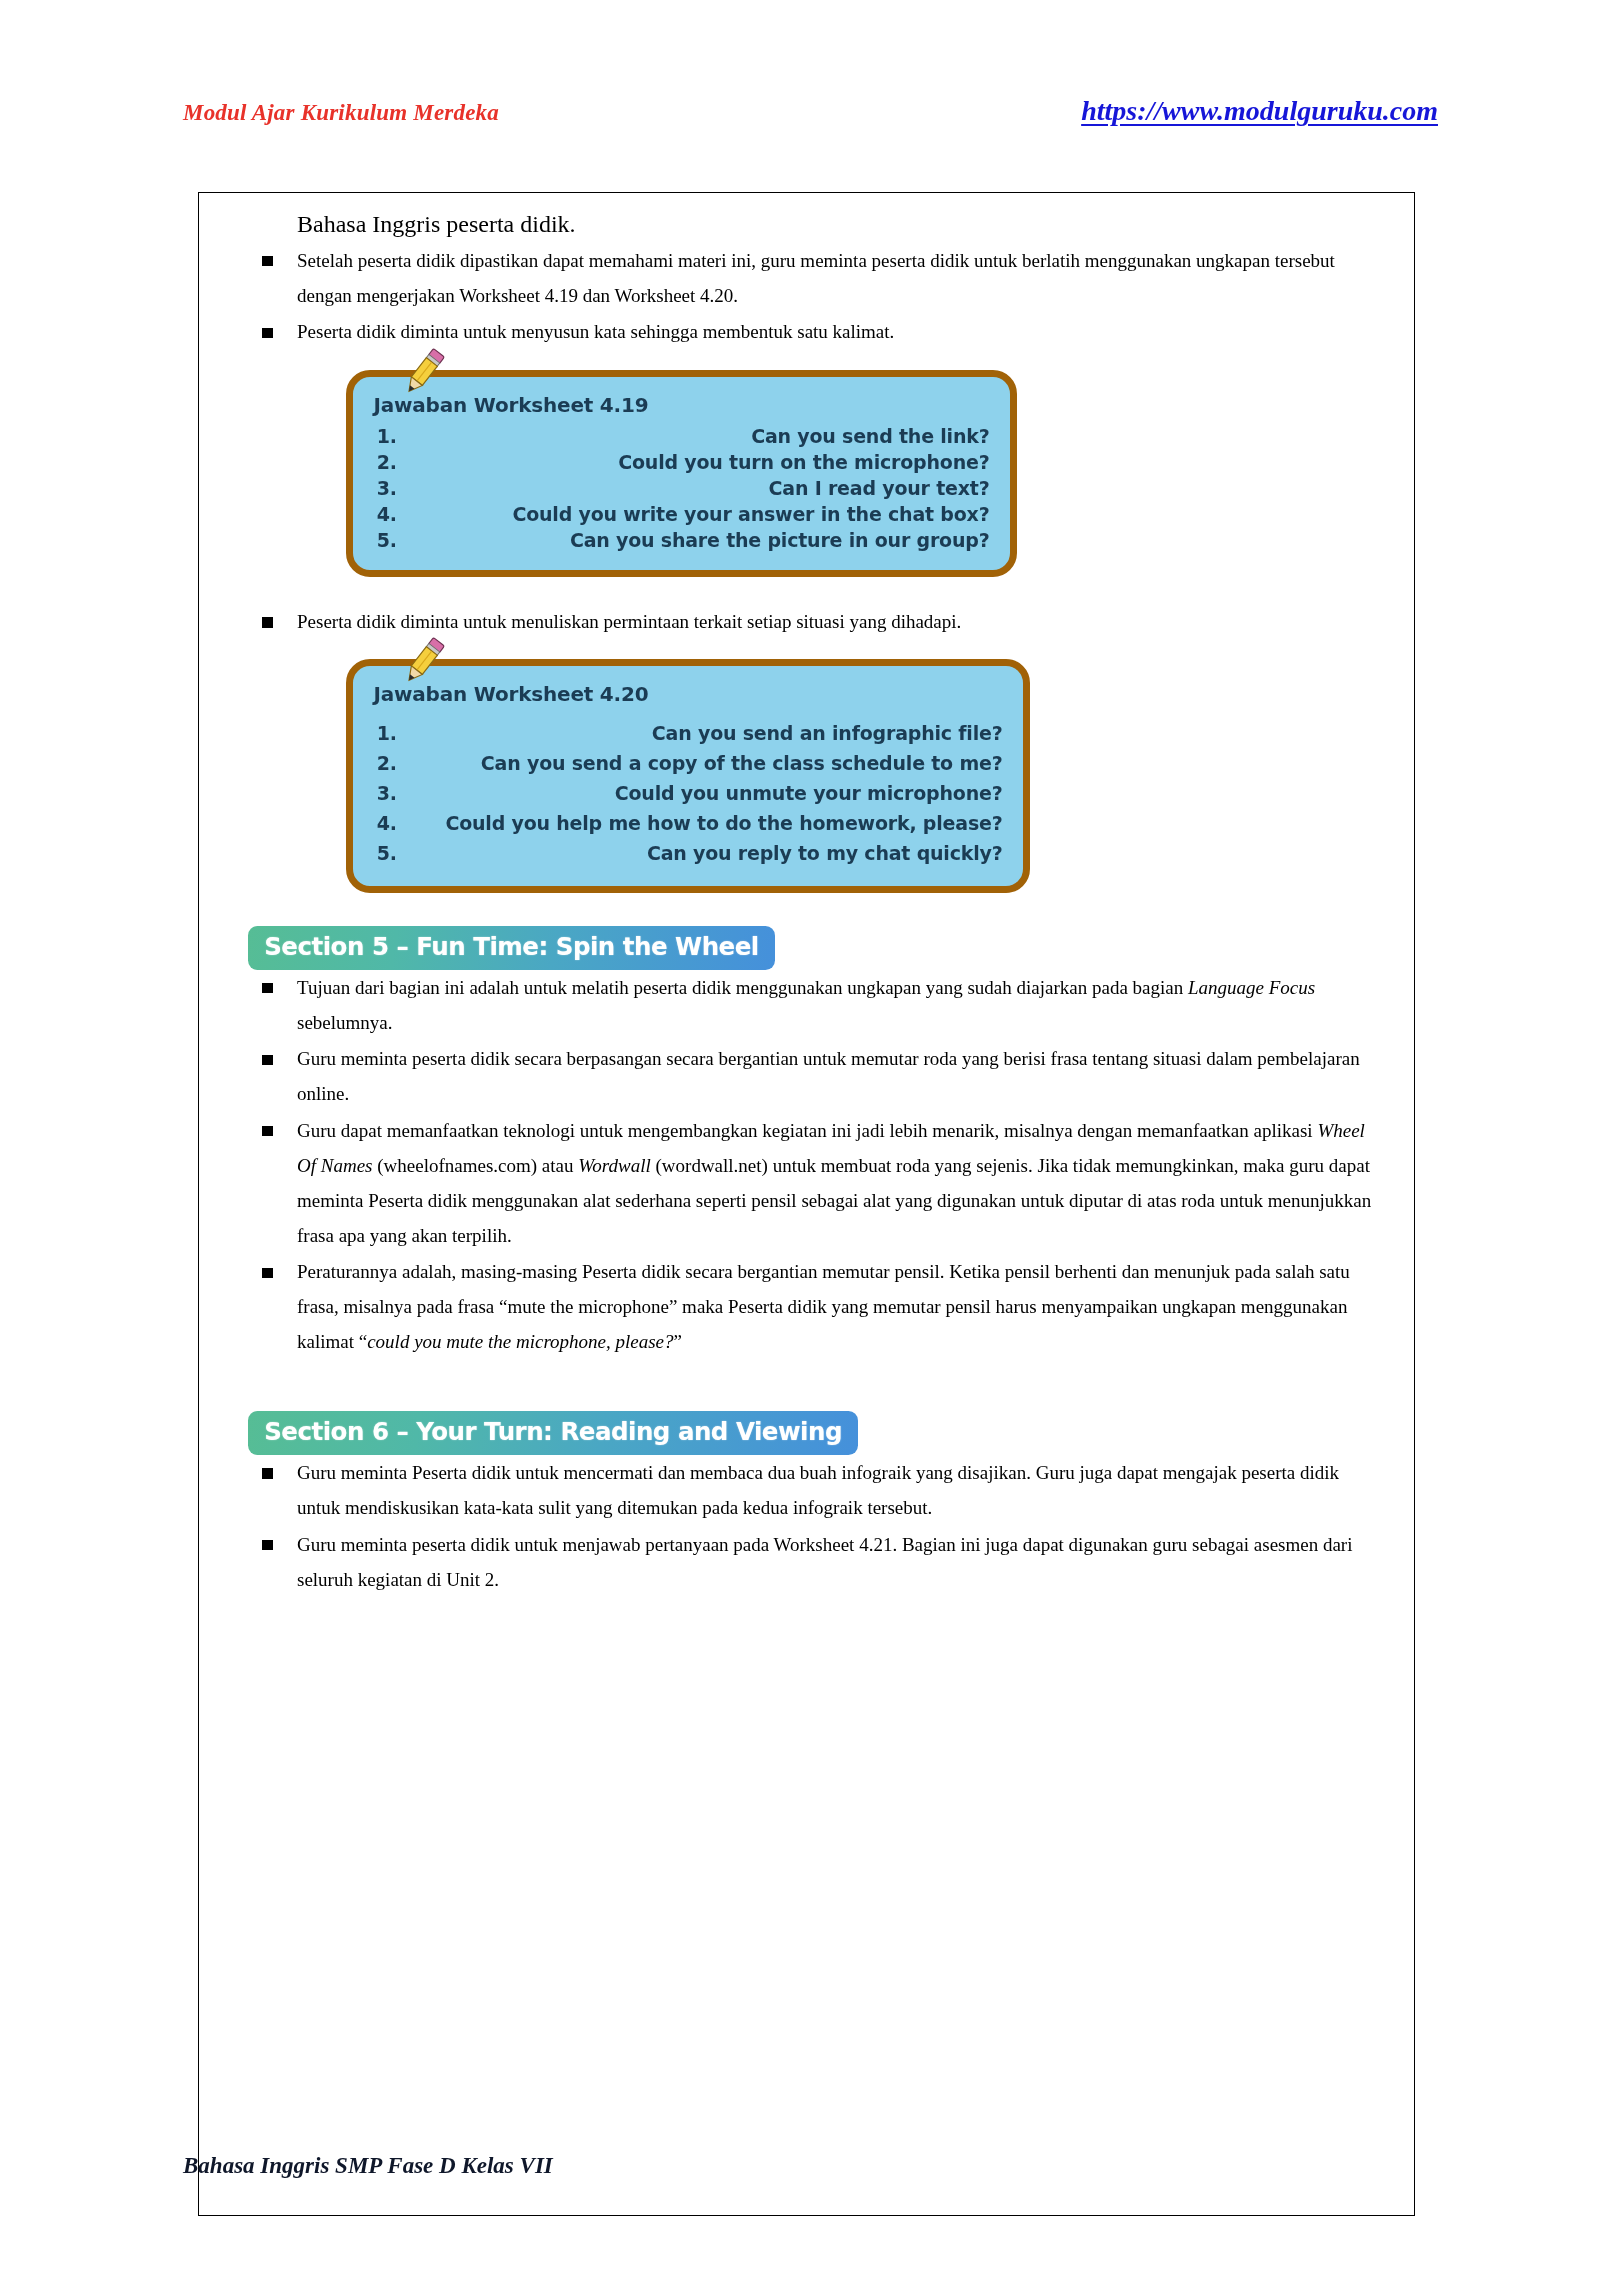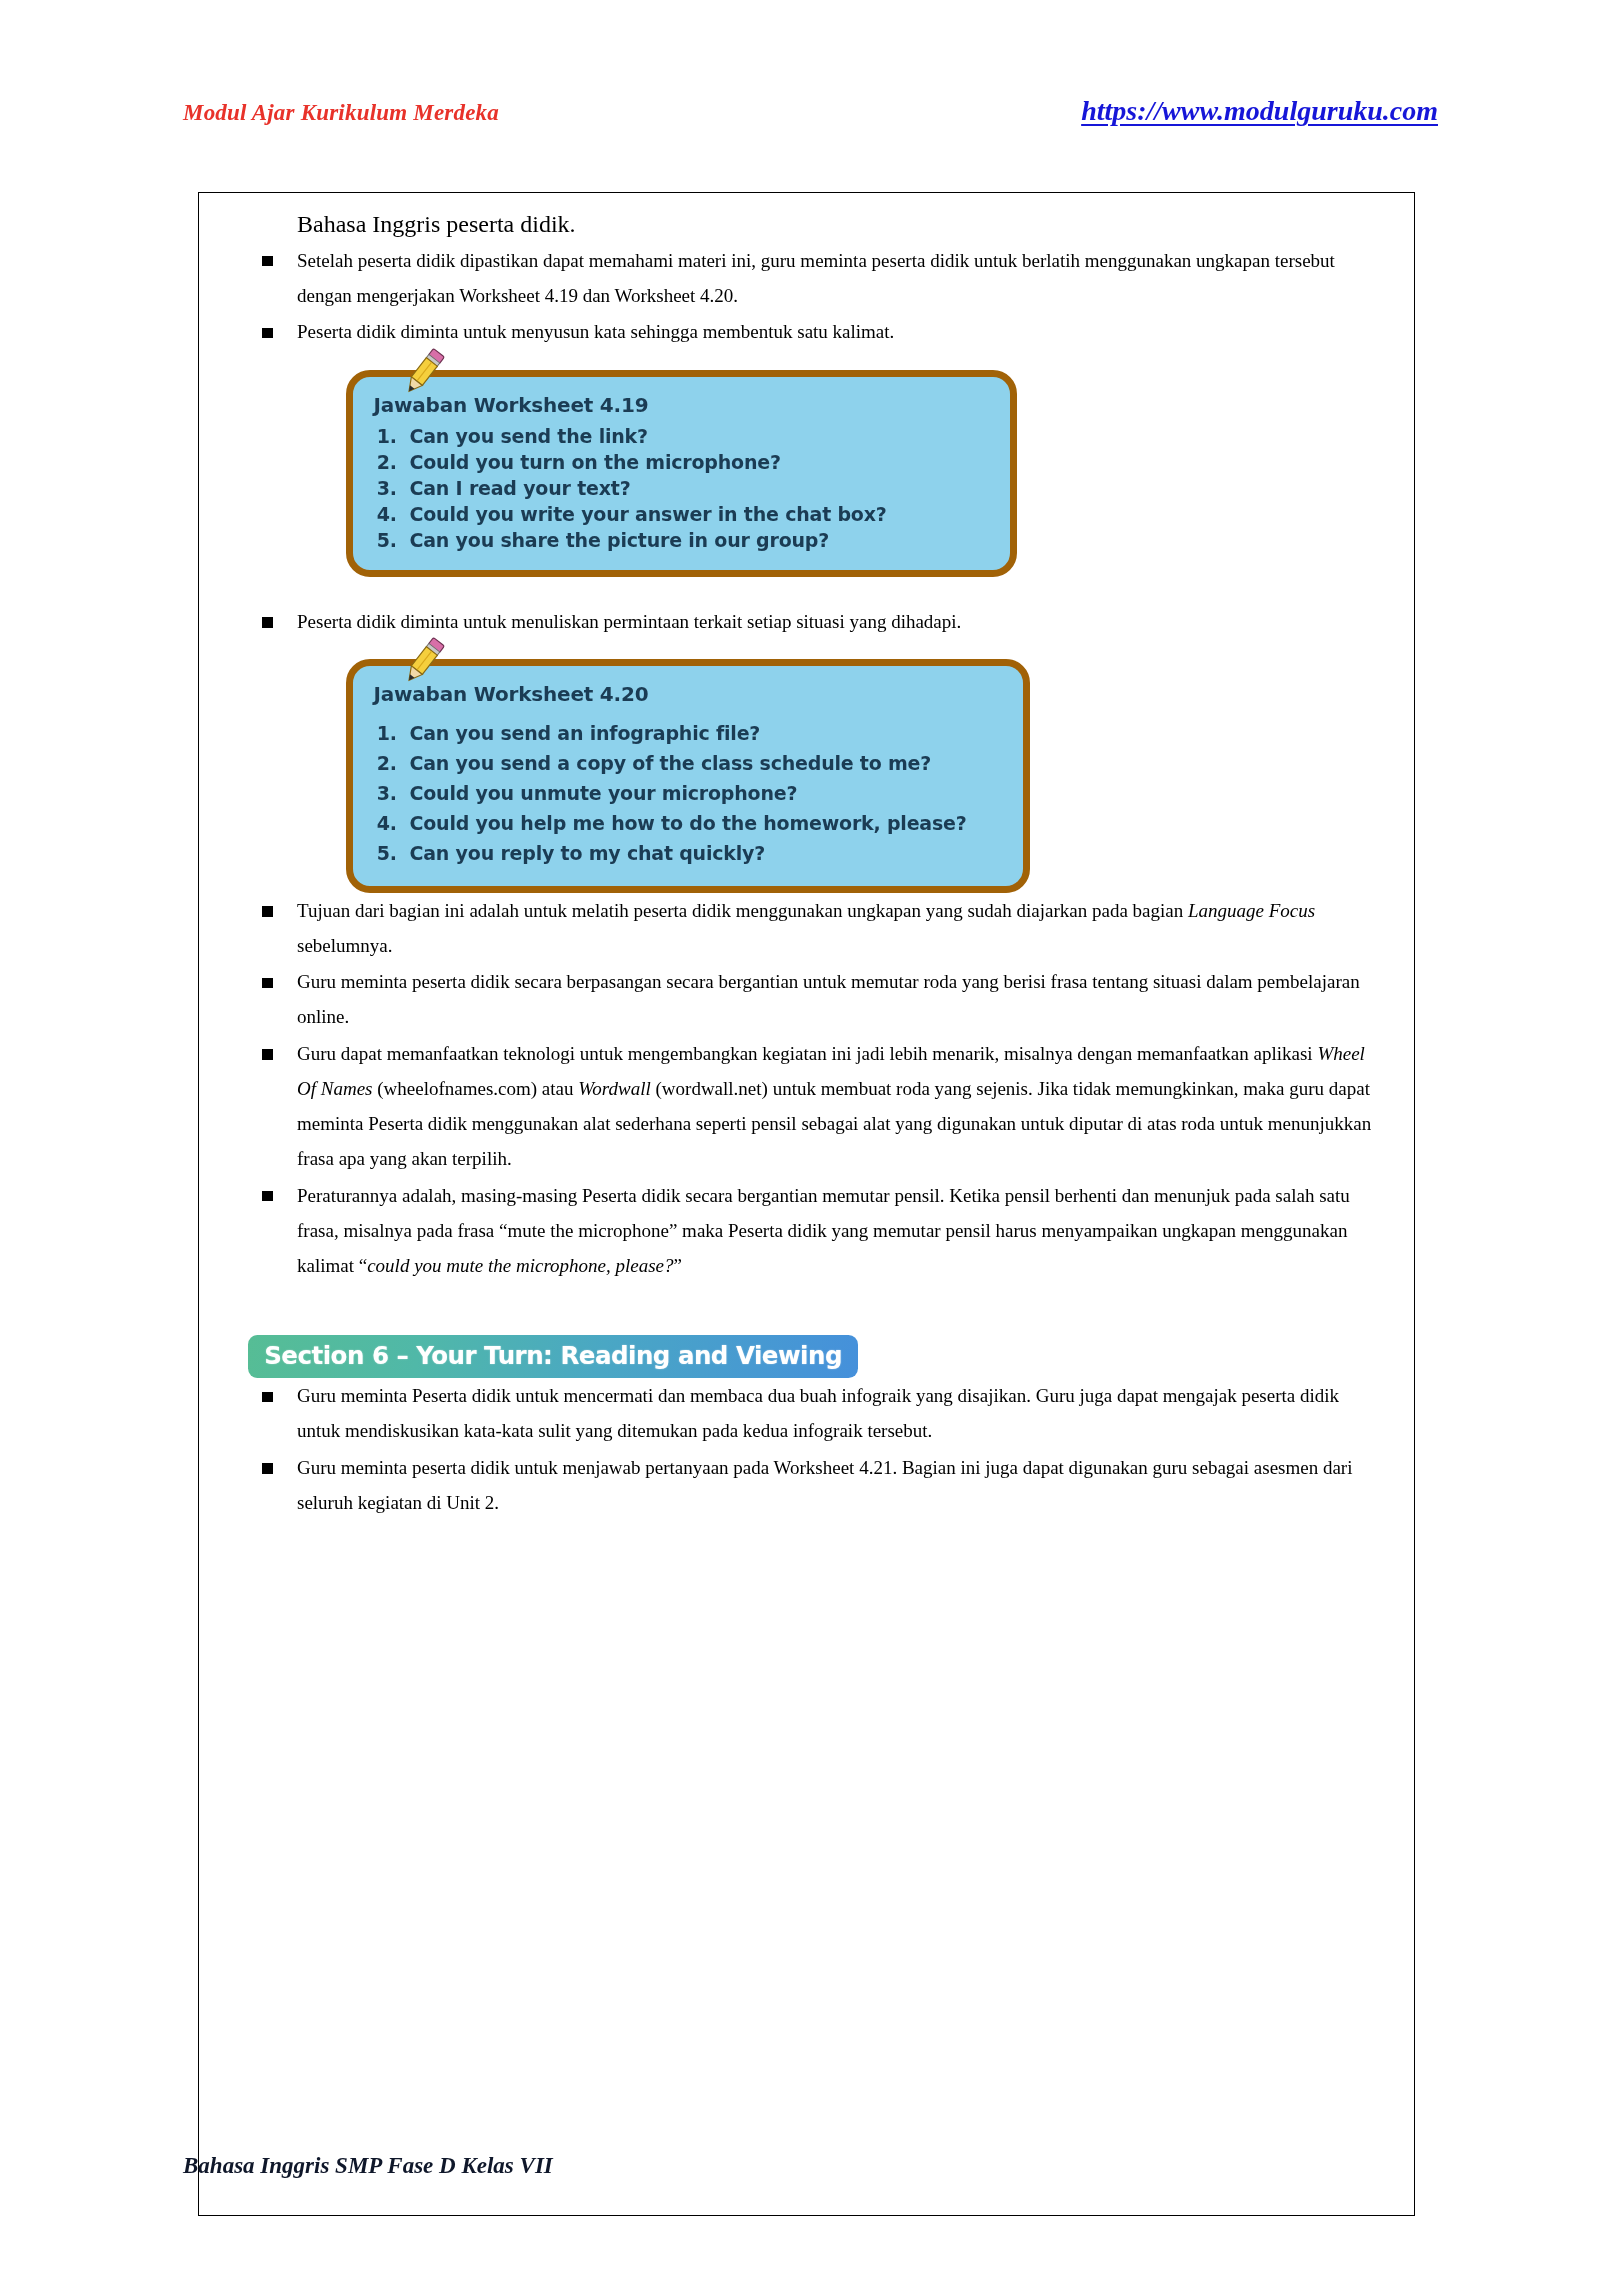--- a/index.html
+++ b/index.html
@@ -126,20 +126,21 @@
     counter-reset: ansitem;
   }
   .answer-box ol li {
     counter-increment: ansitem;
     position: relative;
     padding-left: 36px;
     font-size: 19px;
     line-height: 26px;
     font-weight: bold;
     letter-spacing: -0.2px;
+    text-align: right;
   }
   .answer-box ol li::before {
     content: counter(ansitem) ".";
     position: absolute;
     left: 3.2px;
     top: 0;
     font-weight: bold;
   }
   .answer-box.spaced ol li { line-height: 30px; }
   .answer-box.spaced .ab-title { margin-bottom: 11px; }
@@ -247,20 +248,23 @@
         <ol>
           <li>Can you send an infographic file?</li>
           <li>Can you send a copy of the class schedule to me?</li>
           <li>Could you unmute your microphone?</li>
           <li>Could you help me how to do the homework, please?</li>
           <li>Can you reply to my chat quickly?</li>
         </ol>
       </div>
     </div>
 
+    <div class="banner-row">
+      <span class="section-banner">Section 5 – Fun Time: Spin the Wheel</span>
+    </div>
     <ul class="bullets after-banner">
       <li><span>Tujuan dari bagian ini adalah untuk melatih peserta didik menggunakan ungkapan yang sudah diajarkan pada bagian </span><span class="it">Language Focus</span><span> sebelumnya.</span></li>
       <li><span>Guru meminta peserta didik secara berpasangan secara bergantian untuk memutar roda yang berisi frasa tentang situasi dalam pembelajaran online.</span></li>
       <li><span>Guru dapat memanfaatkan teknologi untuk mengembangkan kegiatan ini jadi lebih menarik, misalnya dengan memanfaatkan aplikasi </span><span class="it">Wheel Of Names</span><span> (wheelofnames.com) atau </span><span class="it">Wordwall</span><span> (wordwall.net) untuk membuat roda yang sejenis. Jika tidak memungkinkan, maka guru dapat meminta Peserta didik menggunakan alat sederhana seperti pensil sebagai alat yang digunakan untuk diputar di atas roda untuk menunjukkan frasa apa yang akan terpilih.</span></li>
       <li><span>Peraturannya adalah, masing-masing Peserta didik secara bergantian memutar pensil. Ketika pensil berhenti dan menunjuk pada salah satu frasa, misalnya pada frasa “mute the microphone” maka Peserta didik yang memutar pensil harus menyampaikan ungkapan menggunakan kalimat “</span><span class="it">could you mute the microphone, please?</span><span>”</span></li>
     </ul>
 
     <div class="banner-row sec6">
       <span class="section-banner">Section 6 – Your Turn: Reading and Viewing</span>
     </div>

